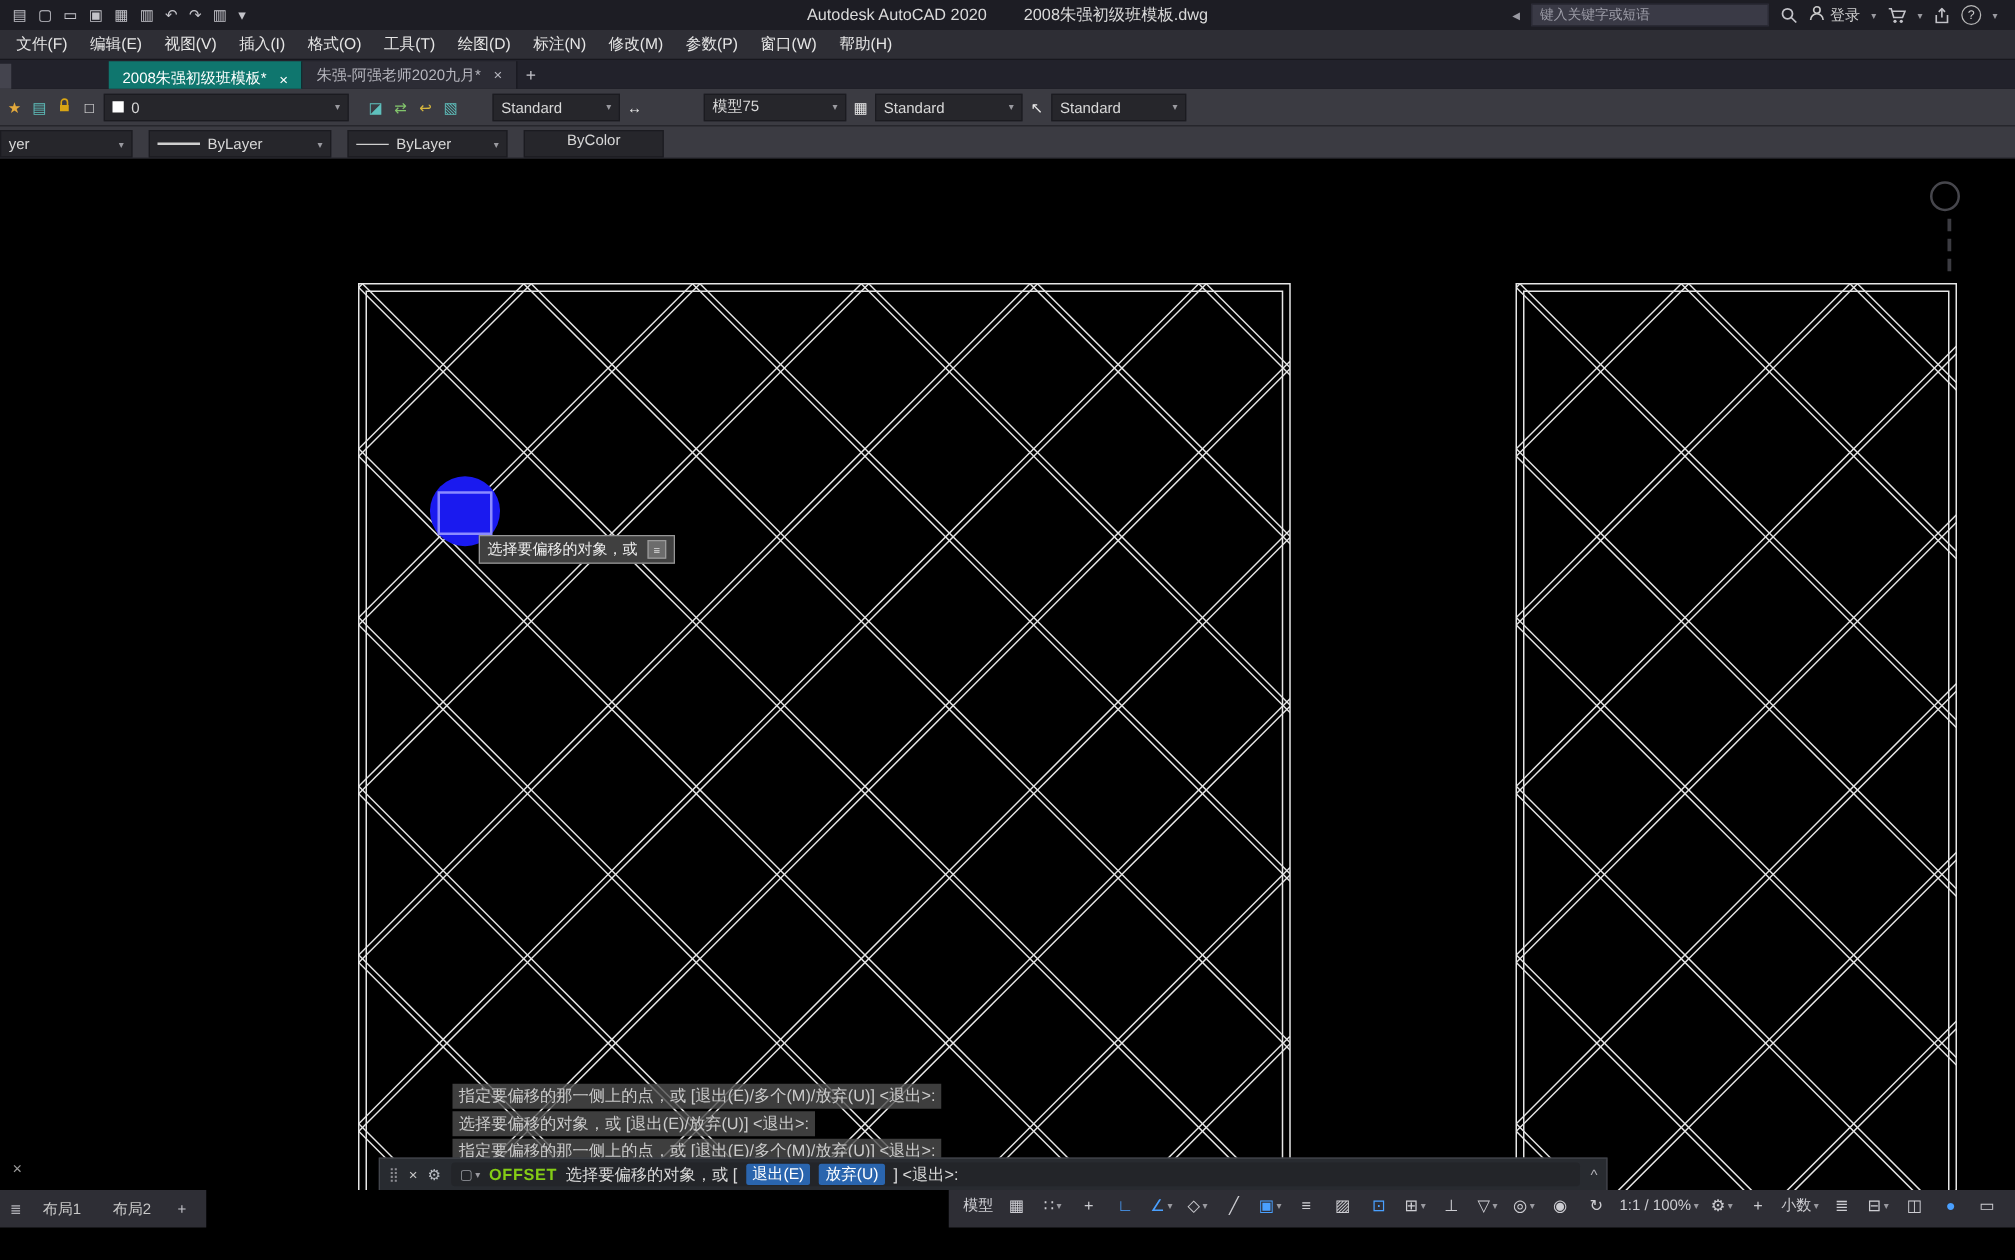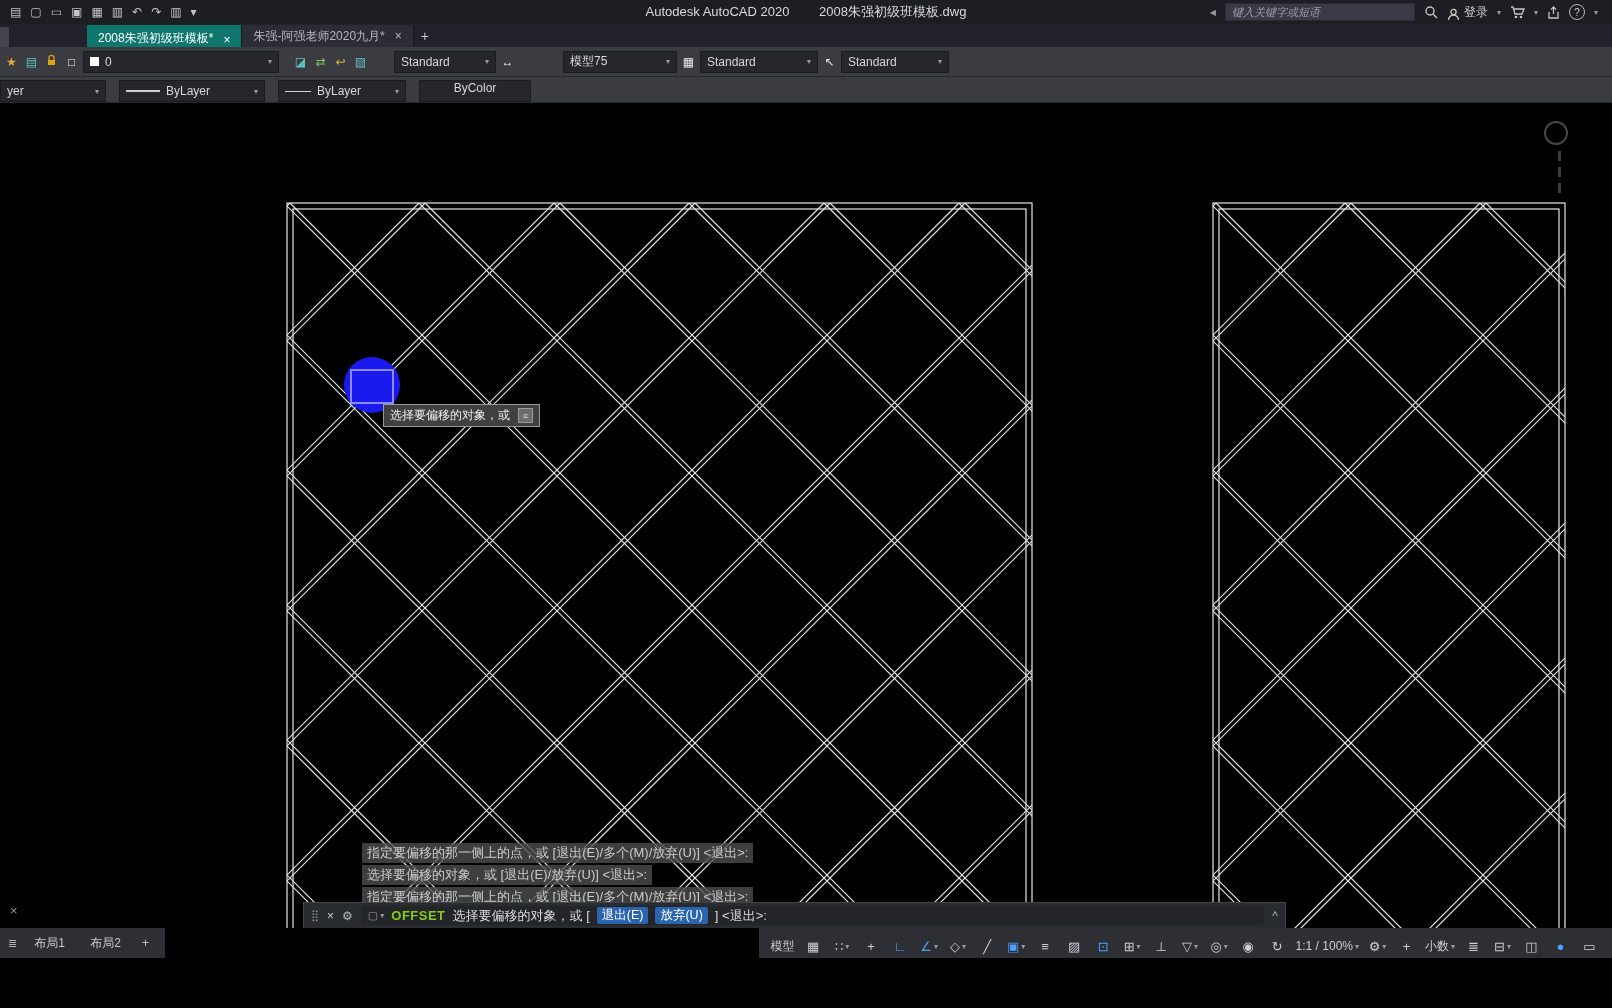--- a/index.html
+++ b/index.html
@@ -8,24 +8,24 @@
 
   
   .titlebar{position:relative;height:24px;background:#1d1d24;display:flex;align-items:center;font-size:12px;}
   .qat{display:flex;align-items:center;gap:9px;padding:0 10px;}
   .qat-icon{color:#c3c3c9;font-size:12px;cursor:default;}
   .tb-title{position:absolute;left:50%;transform:translateX(-50%);white-space:nowrap;color:#dadada;font-size:13px;}
   .tb-title .doc{margin-left:26px;}
   .tb-right{margin-left:auto;display:flex;align-items:center;gap:9px;padding-right:14px;}
   .tri{font-size:8px;color:#9a9aa2;}
   .searchbox{width:176px;height:16px;background:#3a3a46;border:1px solid #2a2a34;color:#b9b9c2;
-             font-style:italic;font-size:11px;padding:0 6px;font-family:"Liberation Sans",sans-serif;outline:none;}
+             font-size:11px;padding:0 6px;font-family:"Liberation Sans",sans-serif;outline:none;}
   .searchbox::placeholder{color:#9d9da8;}
   .ticon{display:inline-flex;align-items:center;}
-  .login{display:inline-flex;align-items:flex-end;gap:4px;color:#cfcfcf;}
+  .login{display:inline-flex;align-items:flex-start;gap:4px;color:#cfcfcf;}
   .caret{font-size:8px;color:#9a9aa0;}
   .help-circle{width:14px;height:14px;border:1px solid #b8b8b8;border-radius:50%;display:inline-flex;
                align-items:center;justify-content:center;font-size:10px;color:#cfcfcf;}
 
   
   .menubar{height:23px;background:#2e2e35;display:flex;align-items:center;padding-left:4px;font-size:12.5px;
            color:#e6e6e6;border-bottom:1px solid #17171d;}
   .menu-item{padding:2px 9px;cursor:default;}
 
   
@@ -88,21 +88,21 @@
   .nav-compass{position:absolute;left:1544px;top:18px;width:20px;height:20px;border:2px solid #46464c;border-radius:50%;}
   .scroll-hint{position:absolute;left:1558px;top:48px;width:3px;height:10px;background:#3c3c42;}
   .scroll-hint.h2{top:64px;} .scroll-hint.h3{top:80px;}
 
   
   .statusrow{height:30px;display:flex;align-items:stretch;background:#000;}
   .layout-tabs{background:#2e2e35;display:flex;align-items:center;gap:2px;padding:0 8px;font-size:12px;color:#c9c9c9;}
   .ltab{padding:3px 11px;}
   .ltab-icon{color:#b0b0b6;margin-right:4px;font-size:11px;}
   .ltab-plus{padding:0 8px;color:#c3c3c9;}
-  .status-icons{margin-left:auto;background:#2e2e35;display:flex;align-items:flex-end;padding:0 8px;}
+  .status-icons{margin-left:auto;background:#2e2e35;display:flex;align-items:flex-start;padding:0 8px;}
   .sbtn{min-width:21px;height:24px;display:inline-flex;align-items:center;justify-content:center;
         gap:2px;padding:0 4px;font-size:13px;color:#cdcdd2;}
   .sbtn .slabel{font-size:12px;}
   .sbtn.active{color:#4aa0ff;}
   .bottomstrip{height:28px;background:#000;}
 </style>
 </head>
 <body>
 
 <div class="app">
@@ -166,20 +166,46 @@
             <path d="M4 3.5 L6.5 1 L9 3.5" fill="none" stroke="#c3c3c9" stroke-width="1.3"></path>
           </svg>
       </span>
       <span class="help-circle">
           <span>?</span>
         </span>
       <span class="caret">▾</span>
     </div>
   </div>
 
+  <div class="menubar">
+
+      <span class="menu-item">文件(F)</span>
+
+      <span class="menu-item">编辑(E)</span>
+
+      <span class="menu-item">视图(V)</span>
+
+      <span class="menu-item">插入(I)</span>
+
+      <span class="menu-item">格式(O)</span>
+
+      <span class="menu-item">工具(T)</span>
+
+      <span class="menu-item">绘图(D)</span>
+
+      <span class="menu-item">标注(N)</span>
+
+      <span class="menu-item">修改(M)</span>
+
+      <span class="menu-item">参数(P)</span>
+
+      <span class="menu-item">窗口(W)</span>
+
+      <span class="menu-item">帮助(H)</span>
+    </div>
 
   <div class="filetabs">
     <span class="tab-sliver"></span>
     <span class="tab-spacer"></span>
     <div class="tabs">
 
         <div class="ftab active">
           <span class="ftab-label">2008朱强初级班模板*</span>
           <span class="ftab-close">×</span>
         </div>

